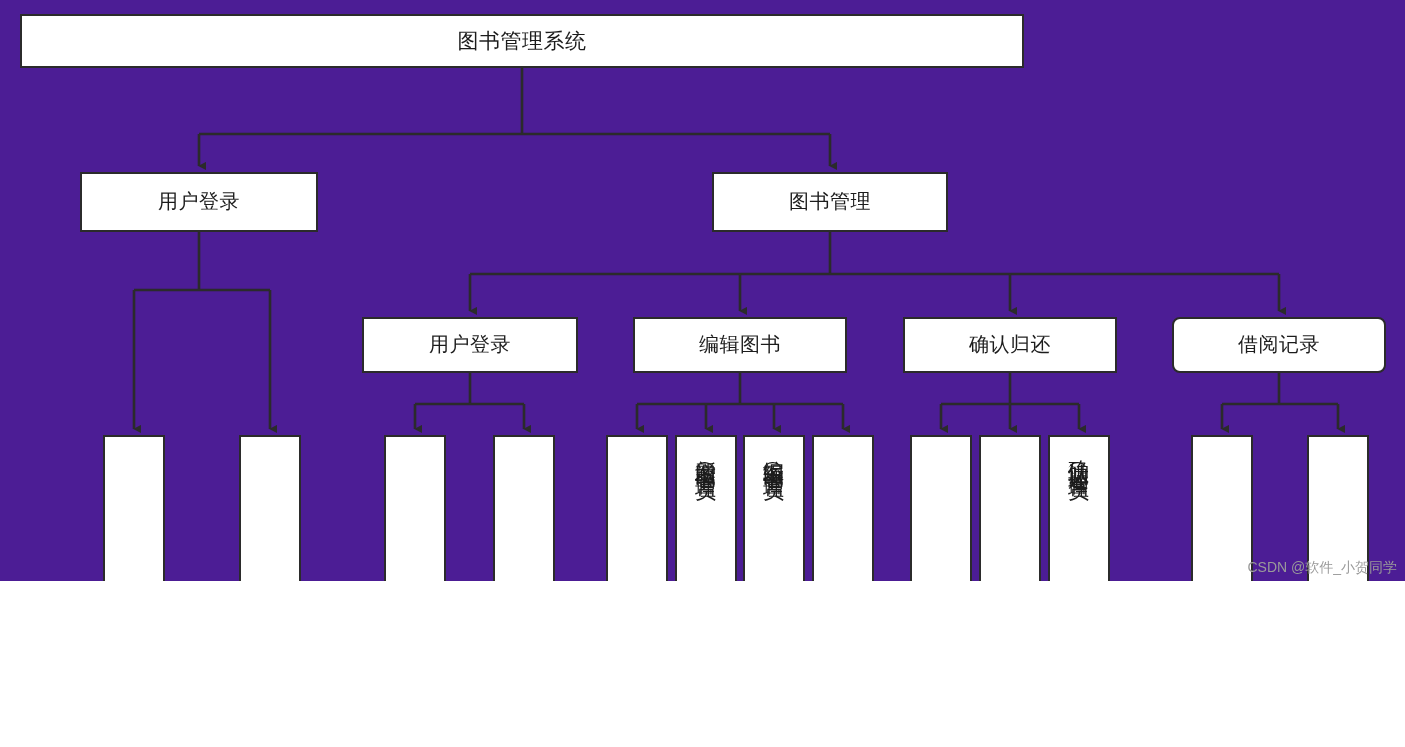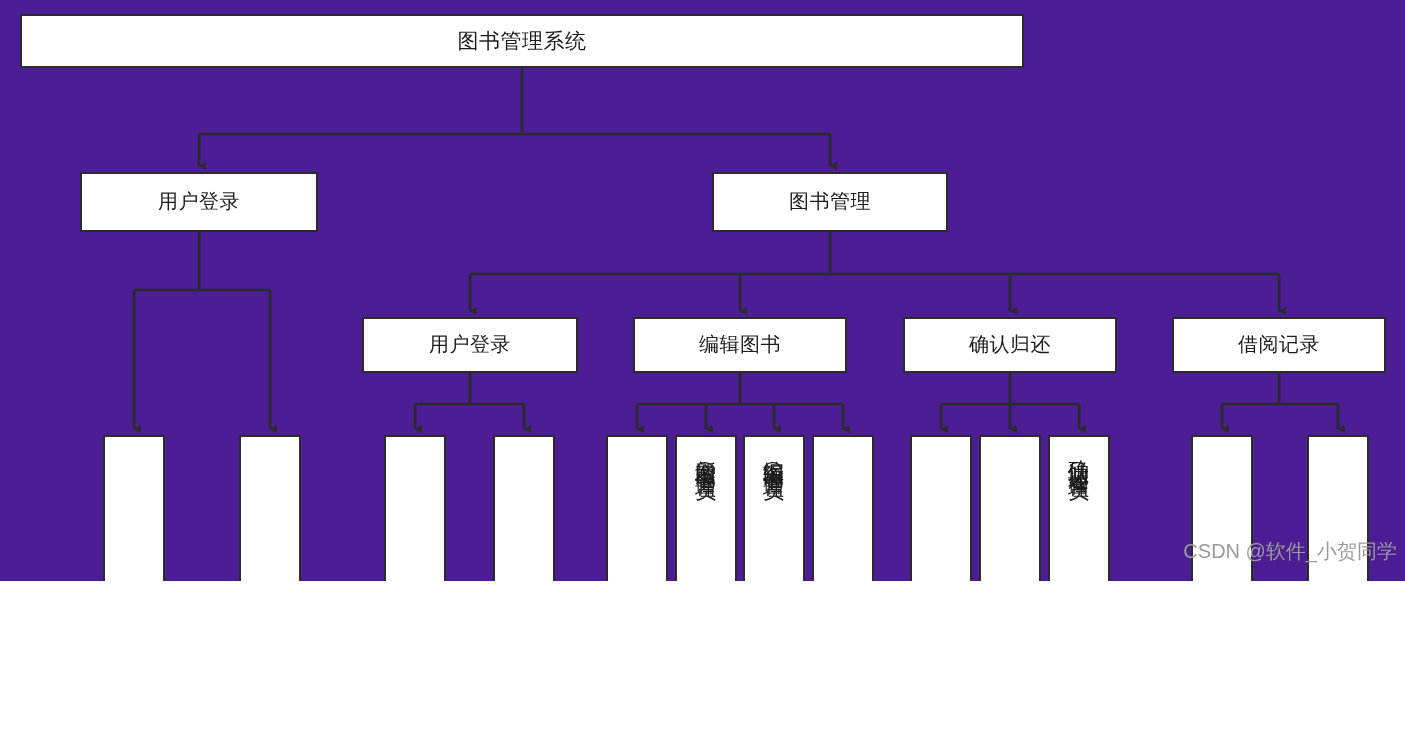--- a/index.html
+++ b/index.html
@@ -71,22 +71,22 @@
   }
   
   .node.leaf.centered {
     align-items: center;
     padding-top: 0;
   }
   
   #watermark {
     position: absolute;
     right: 8px;
-    bottom: 16px;
-    font-size: 20px;
+    bottom: 4px;
+    font-size: 14px;
     color: #9a9a9a;
     z-index: 5;
     white-space: nowrap;
   }
 </style>
 </head>
 <body>
 
 <div id="diagram-root">
 
@@ -162,21 +162,21 @@
   </div>
 
   <div class="node level-3" style="left:633px; top:317px; width:214px; height:56px;">
     <span class="node-label">编辑图书</span>
   </div>
 
   <div class="node level-3" style="left:903px; top:317px; width:214px; height:56px;">
     <span class="node-label">确认归还</span>
   </div>
 
-  <div class="node level-3" style="left:1172px; top:317px; width:214px; height:56px;">
+  <div class="node level-3" style="left:1172px; top:317px; width:214px; height:56px;border-radius:8px;">
     <span class="node-label">借阅记录</span>
   </div>
 
   <div class="node leaf centered" style="left:103px; top:435px; width:62px; height:300px;">
     <span class="node-label">用户登录</span>
   </div>
 
   <div class="node leaf centered" style="left:239px; top:435px; width:62px; height:300px;">
     <span class="node-label">注销登录</span>
   </div>

